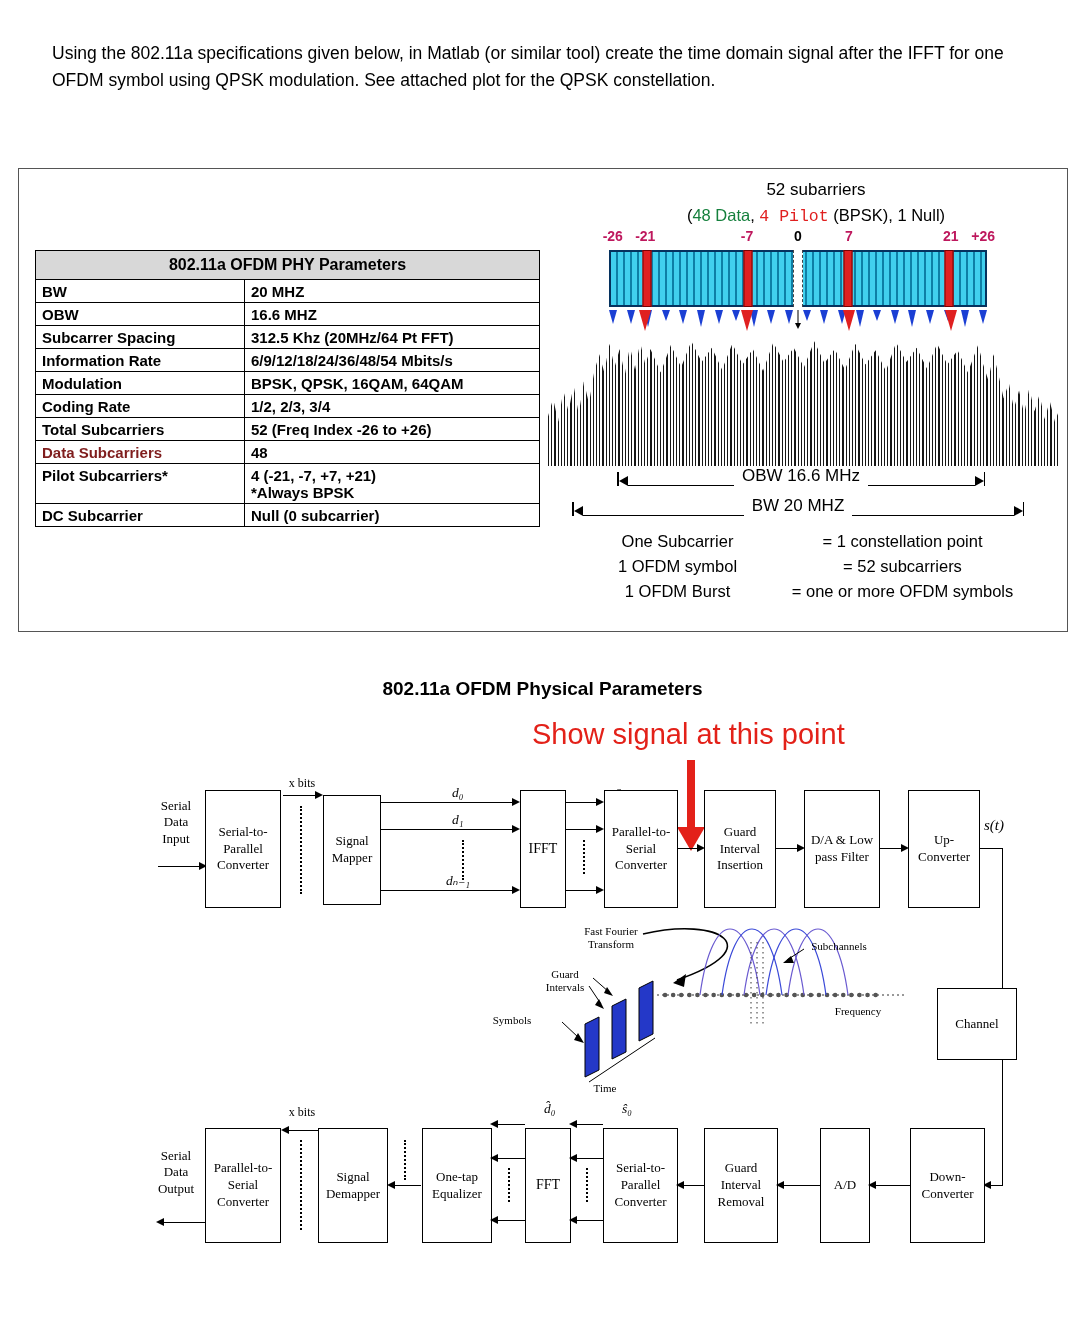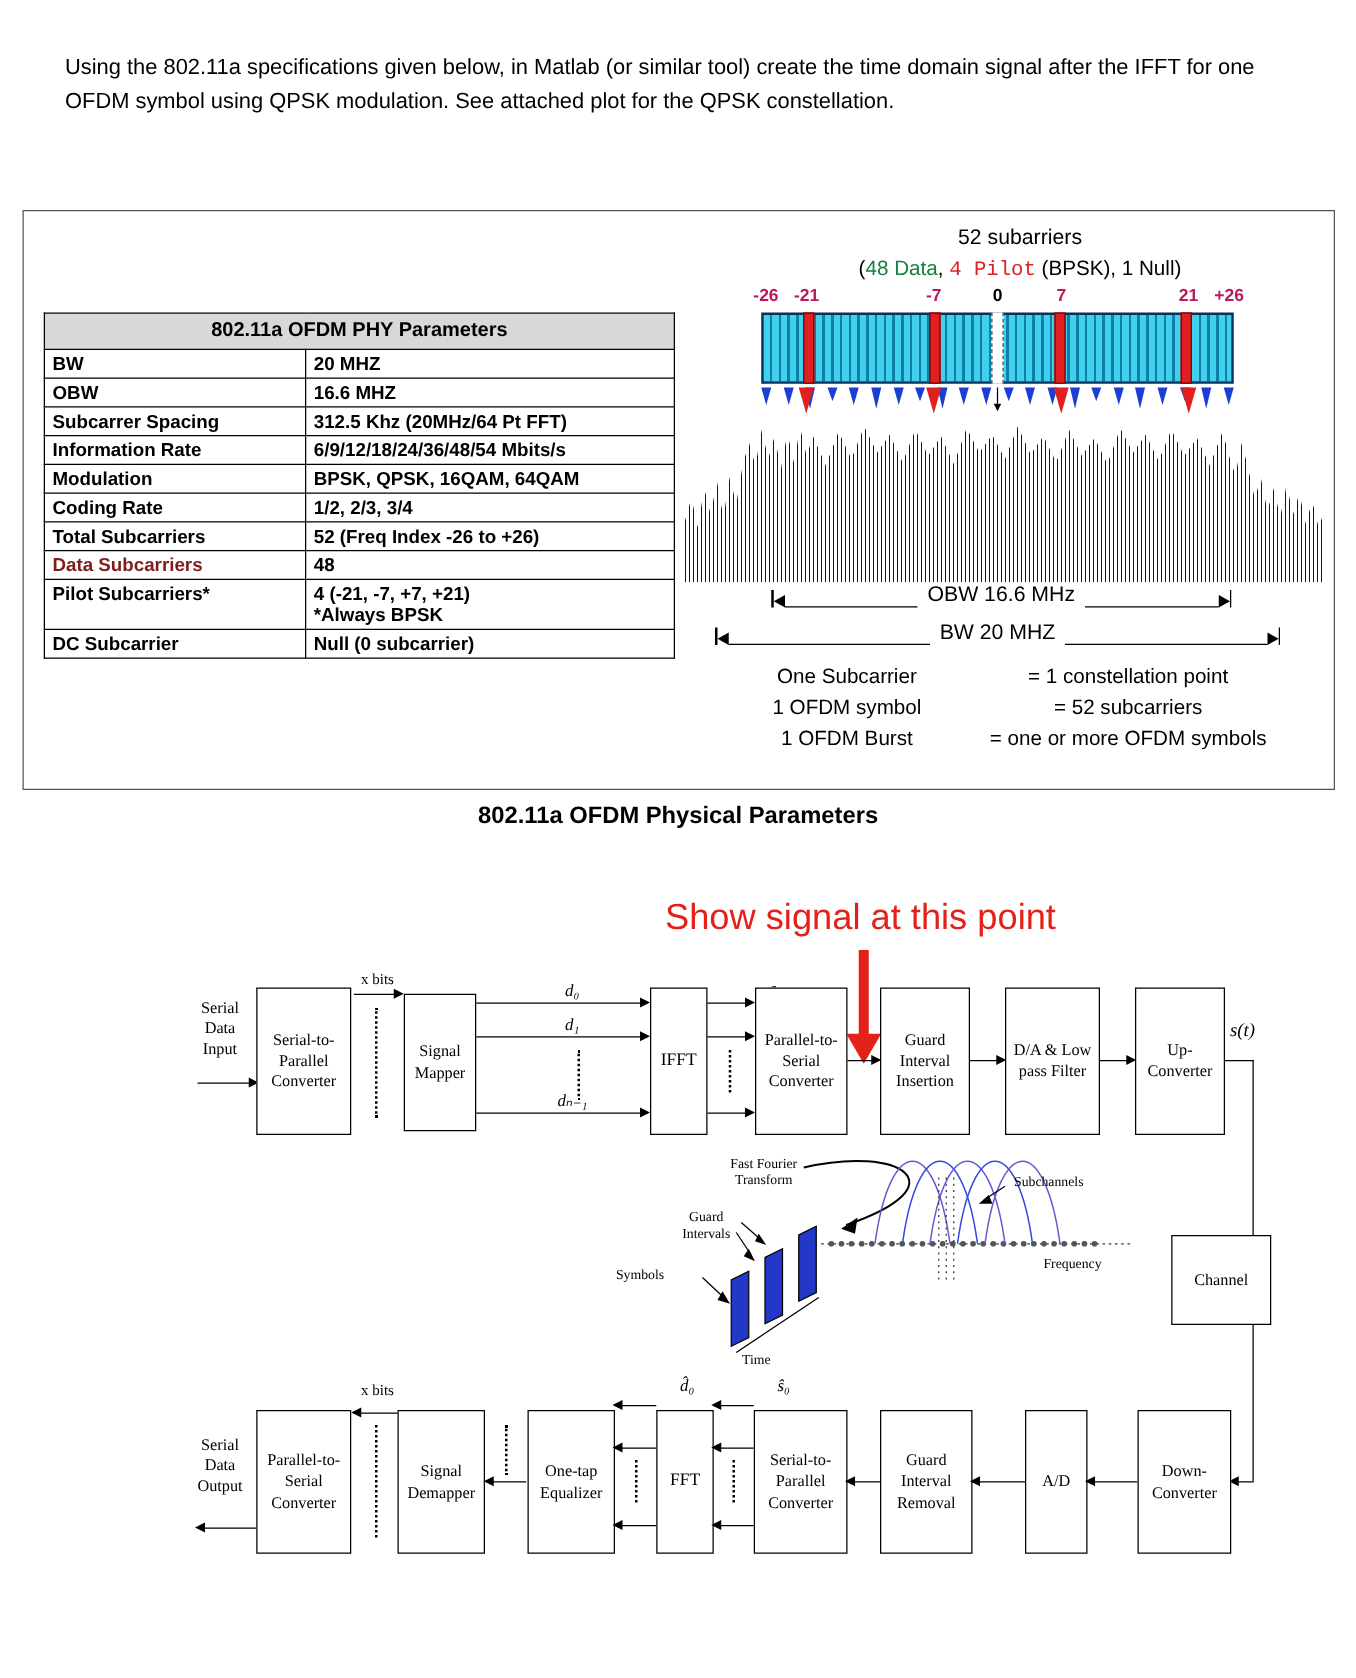--- a/index.html
+++ b/index.html
@@ -62,21 +62,21 @@
   .m-tick{width:1.5px;height:14px;background:#000;}
   .m-head-l{width:0;height:0;border-top:5px solid transparent;border-bottom:5px solid transparent;border-right:9px solid #000;}
   .m-head-r{width:0;height:0;border-top:5px solid transparent;border-bottom:5px solid transparent;border-left:9px solid #000;}
   .m-line{flex:1;height:0;border-top:1.5px solid #000;}
   .m-text{padding:0 8px;font-size:17px;white-space:nowrap;}
 
   .legend{position:absolute;left:585px;top:532px;width:450px;font-size:16.5px;}
   .lrow{display:grid;grid-template-columns:185px auto;margin-bottom:6px;text-align:center;}
 
   
-  .caption{position:absolute;left:0;top:642px;width:1085px;text-align:center;font-size:19px;font-weight:bold;}
+  .caption{position:absolute;left:0;top:678px;width:1085px;text-align:center;font-size:19px;font-weight:bold;}
 
   
   .callout{position:absolute;left:532px;top:718px;font-size:29px;color:#e32119;white-space:nowrap;}
   .red-shaft{position:absolute;left:687px;top:760px;width:8px;height:68px;background:#e32119;}
   .red-head{position:absolute;left:677px;top:827px;width:0;height:0;
             border-left:14px solid transparent;border-right:14px solid transparent;border-top:24px solid #e32119;}
 
   
   .blk{position:absolute;border:1.2px solid #000;background:#fff;box-sizing:border-box;
        display:flex;align-items:center;justify-content:center;text-align:center;

